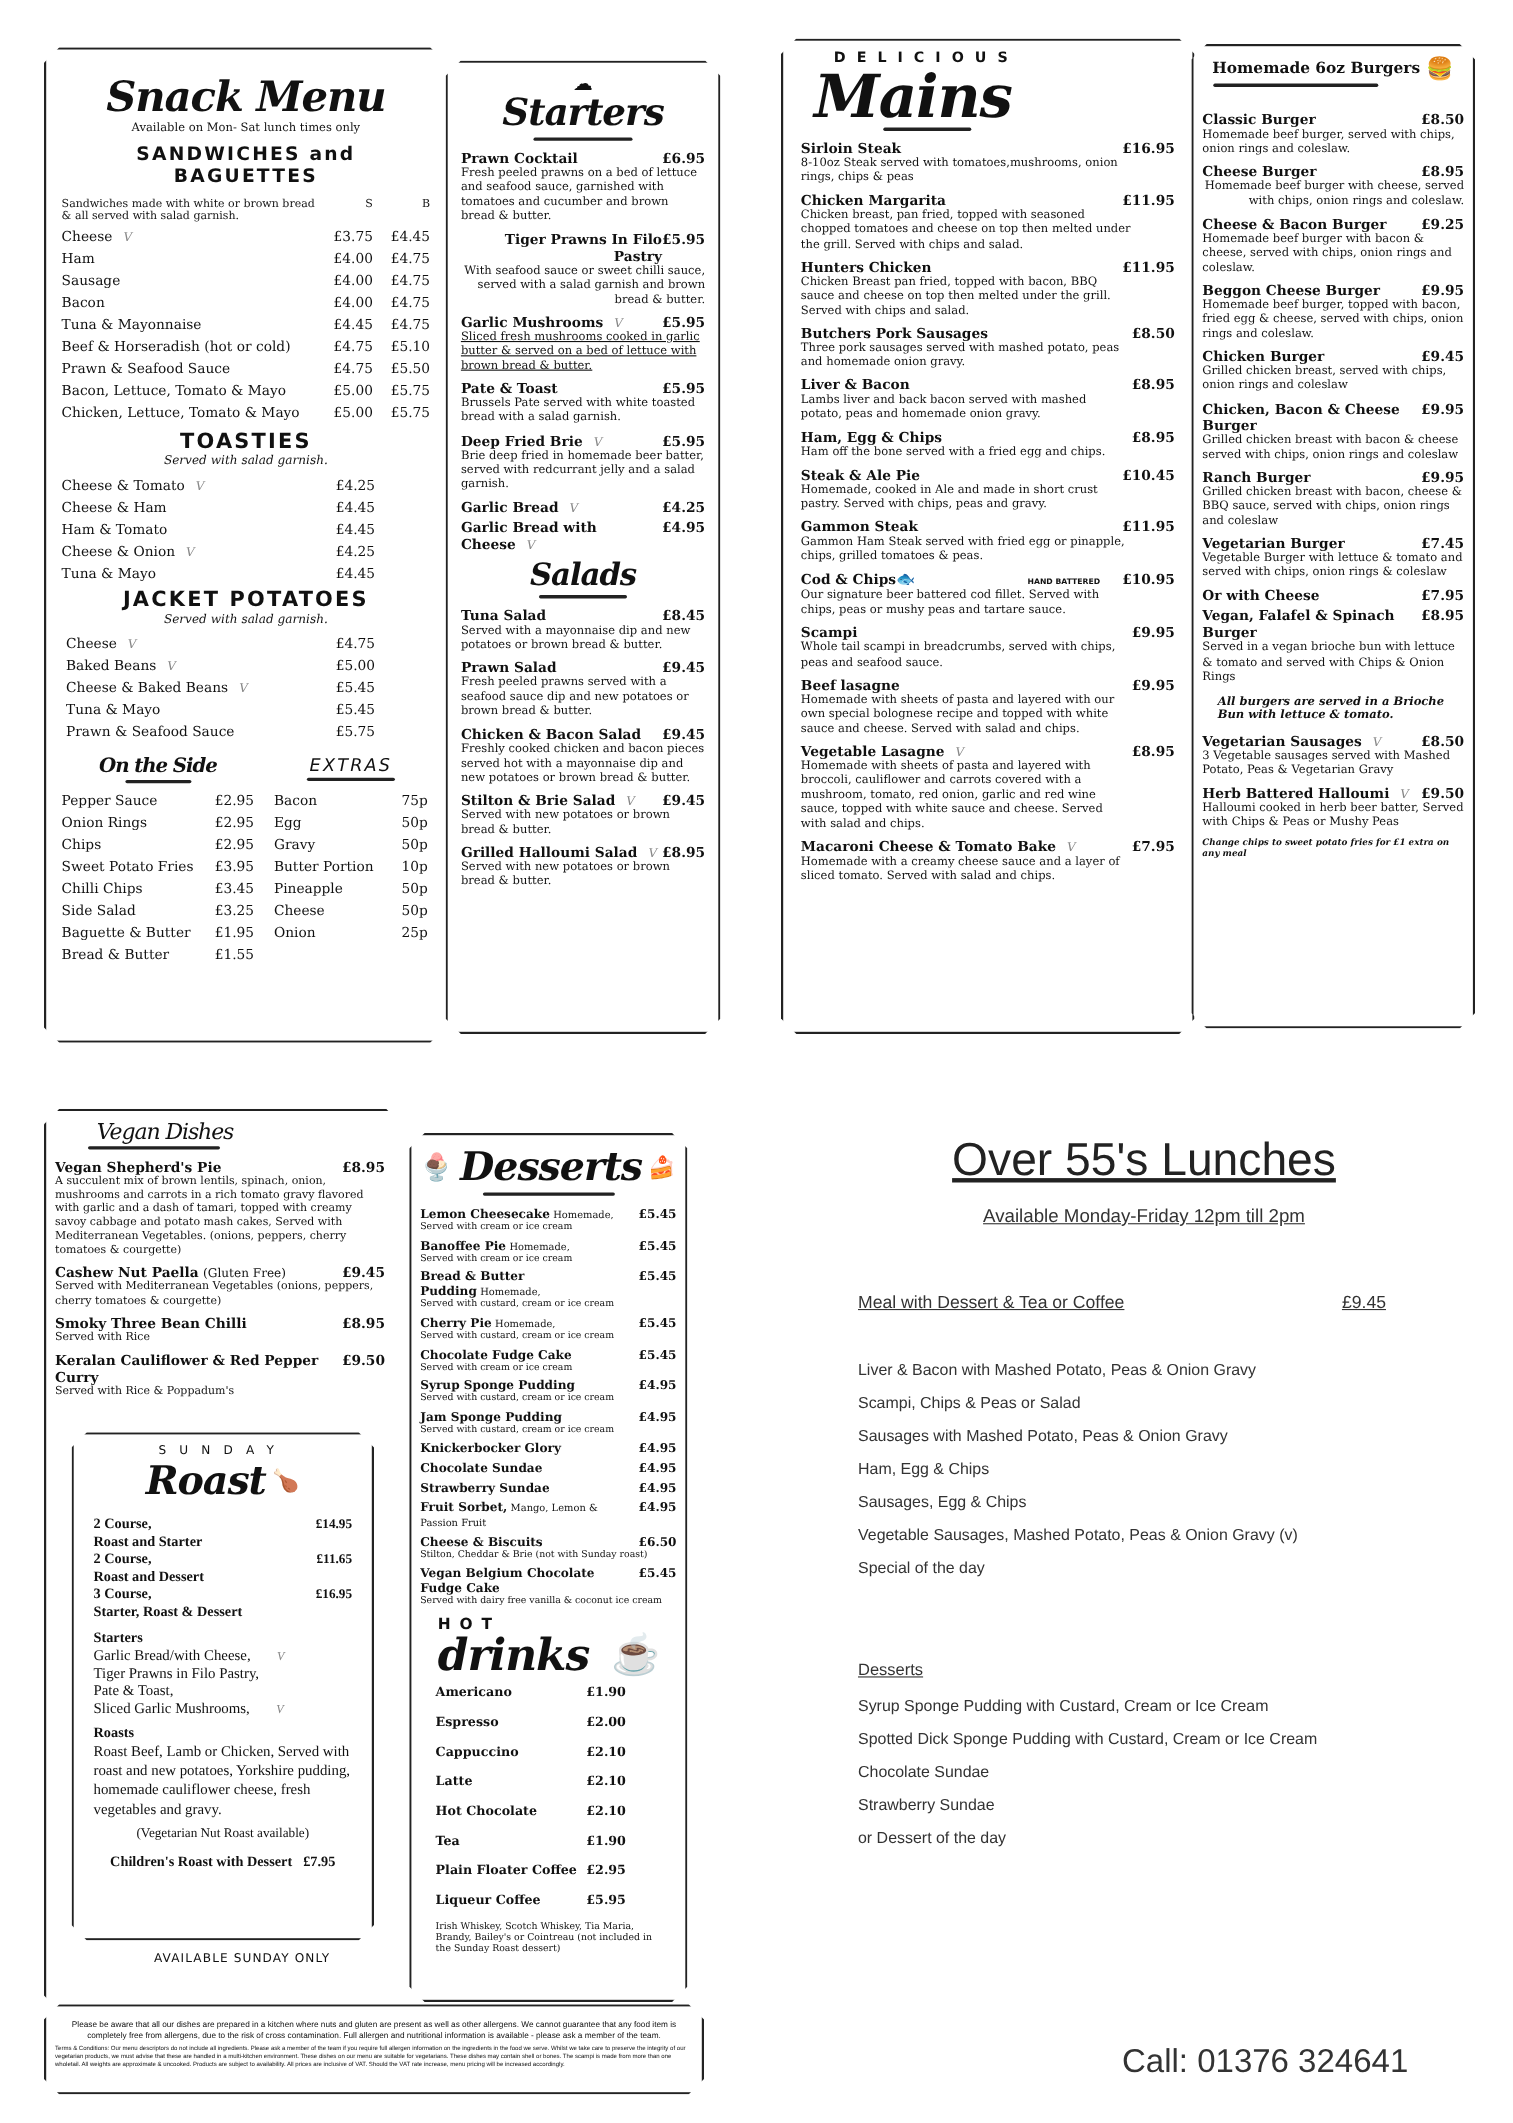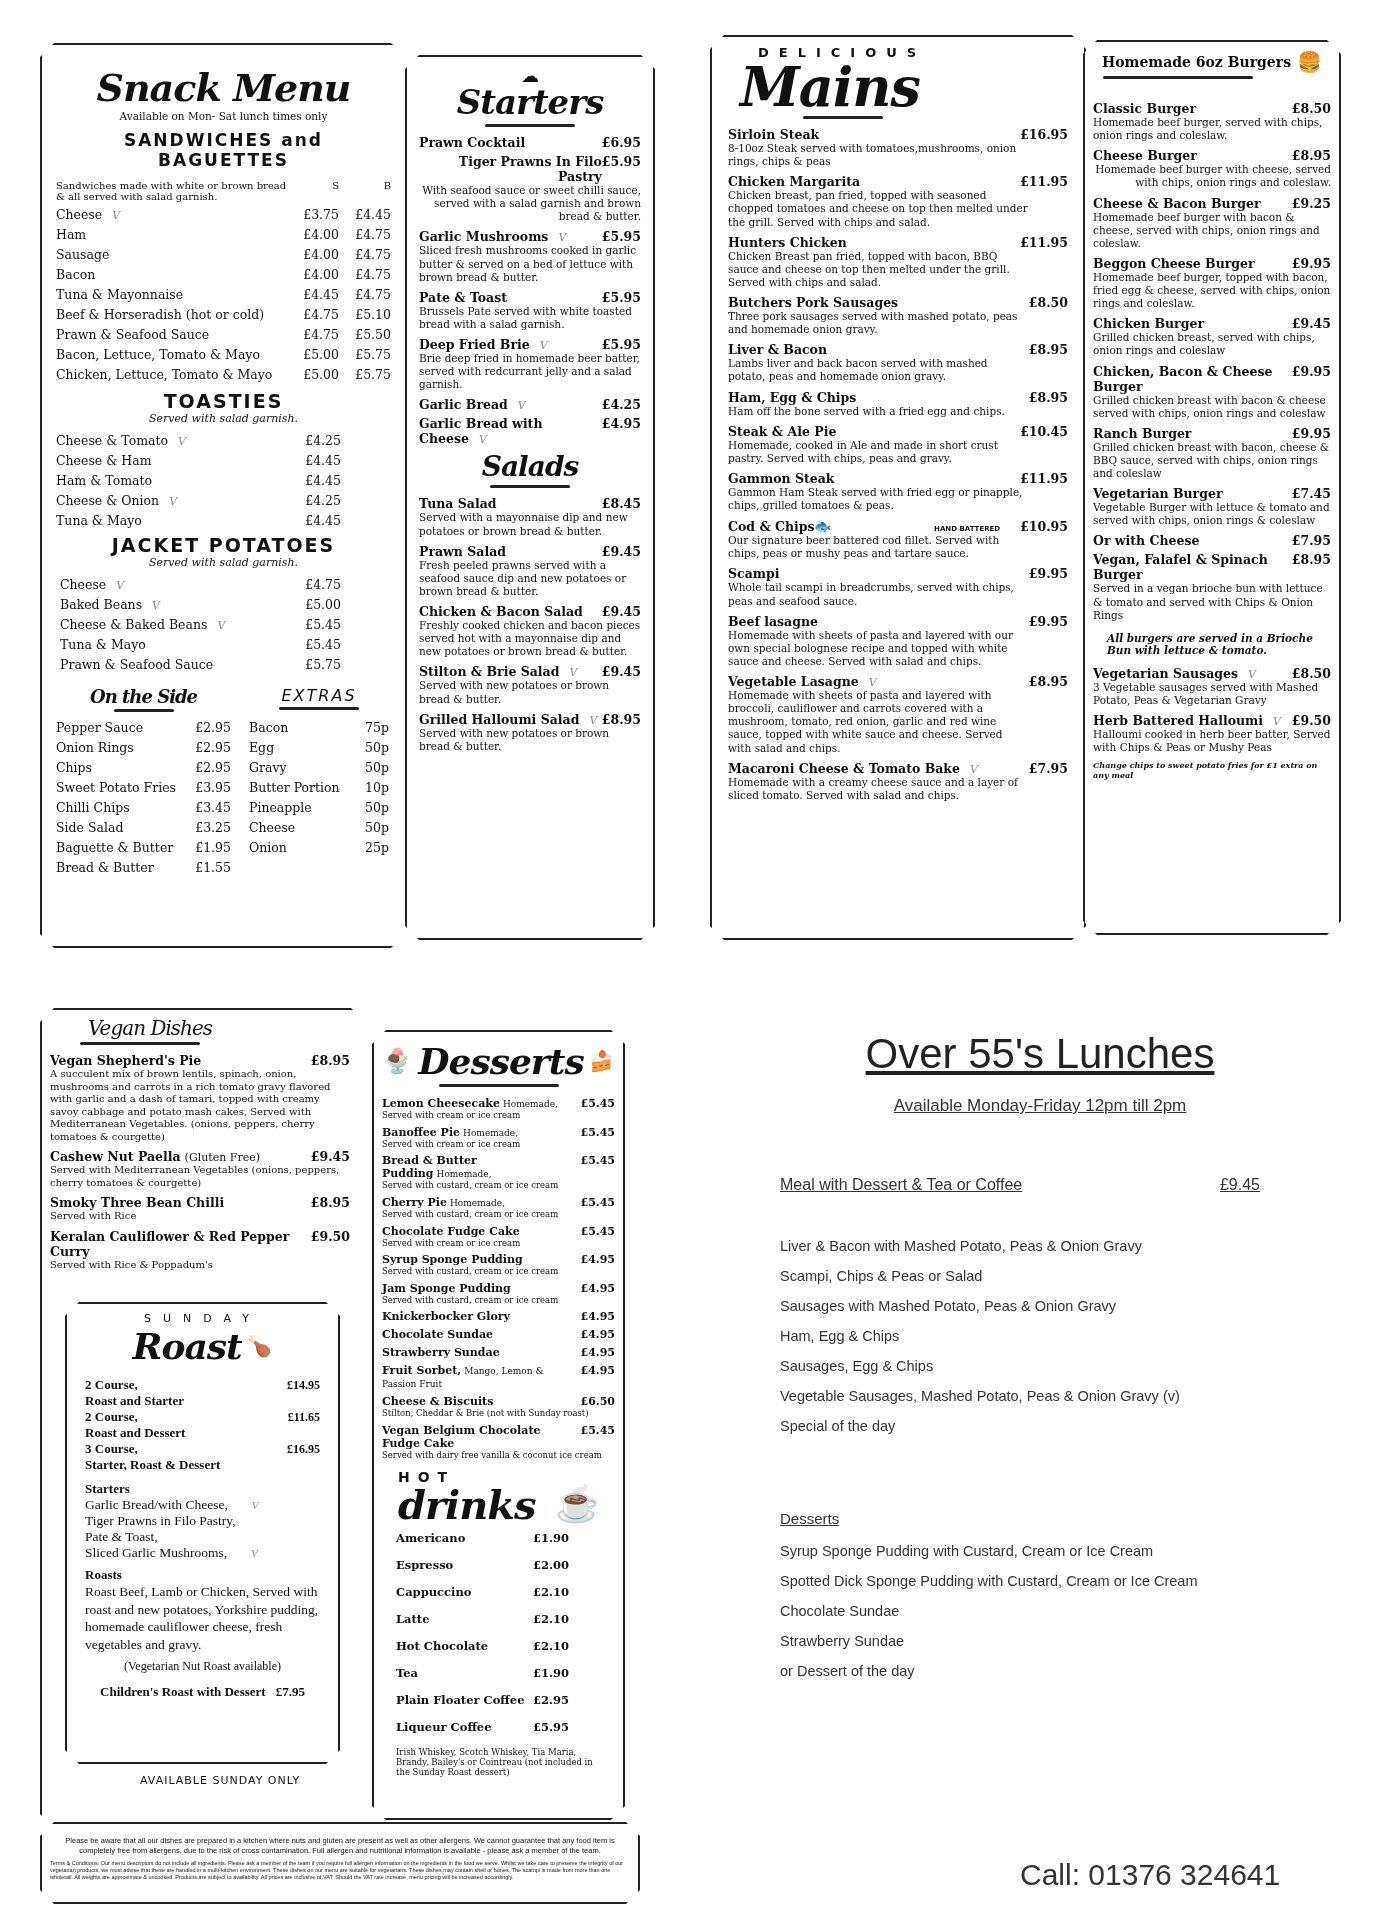--- a/index.html
+++ b/index.html
@@ -230,34 +230,35 @@
   <div class="inner" style="padding:8px 12px;">
     <div style="text-align:center;font-size:18px;">☁</div>
     <div class="script" style="font-size:34px;text-align:center;margin-top:-4px;">Starters</div>
     <div class="rule" style="width:90px;"></div>
     <div id="starter-list">
         <div style="margin-bottom: 4px;">
           <div class="row">
             <span class="name">Prawn Cocktail</span>
             <span class="price">£6.95</span>
           </div>
+          <div class="desc" style="font-size: 10.5px;">Fresh peeled prawns on a bed of lettuce and seafood sauce, garnished with tomatoes and cucumber and brown bread &amp; butter.</div>
         </div>
         <div style="margin-bottom: 4px; text-align: right;">
           <div class="row">
             <span class="name">Tiger Prawns In Filo Pastry</span>
             <span class="price">£5.95</span>
           </div>
           <div class="desc" style="font-size: 10.5px;">With seafood sauce or sweet chilli sauce, served with a salad garnish and brown bread &amp; butter.</div>
         </div>
         <div style="margin-bottom: 4px;">
           <div class="row">
             <span class="name">Garlic Mushrooms<span class="veg">V</span></span>
             <span class="price">£5.95</span>
           </div>
-          <div class="desc" style="font-size: 10.5px;">Sliced fresh mushrooms cooked in garlic butter &amp; served on a bed of lettuce with brown bread &amp; butter.</div>
+          <div class="desc" style="font-size: 10.5px; text-decoration: underline;">Sliced fresh mushrooms cooked in garlic butter &amp; served on a bed of lettuce with brown bread &amp; butter.</div>
         </div>
         <div style="margin-bottom: 4px;">
           <div class="row">
             <span class="name">Pate &amp; Toast</span>
             <span class="price">£5.95</span>
           </div>
           <div class="desc" style="font-size: 10.5px;">Brussels Pate served with white toasted bread with a salad garnish.</div>
         </div>
         <div style="margin-bottom: 4px;">
           <div class="row">

